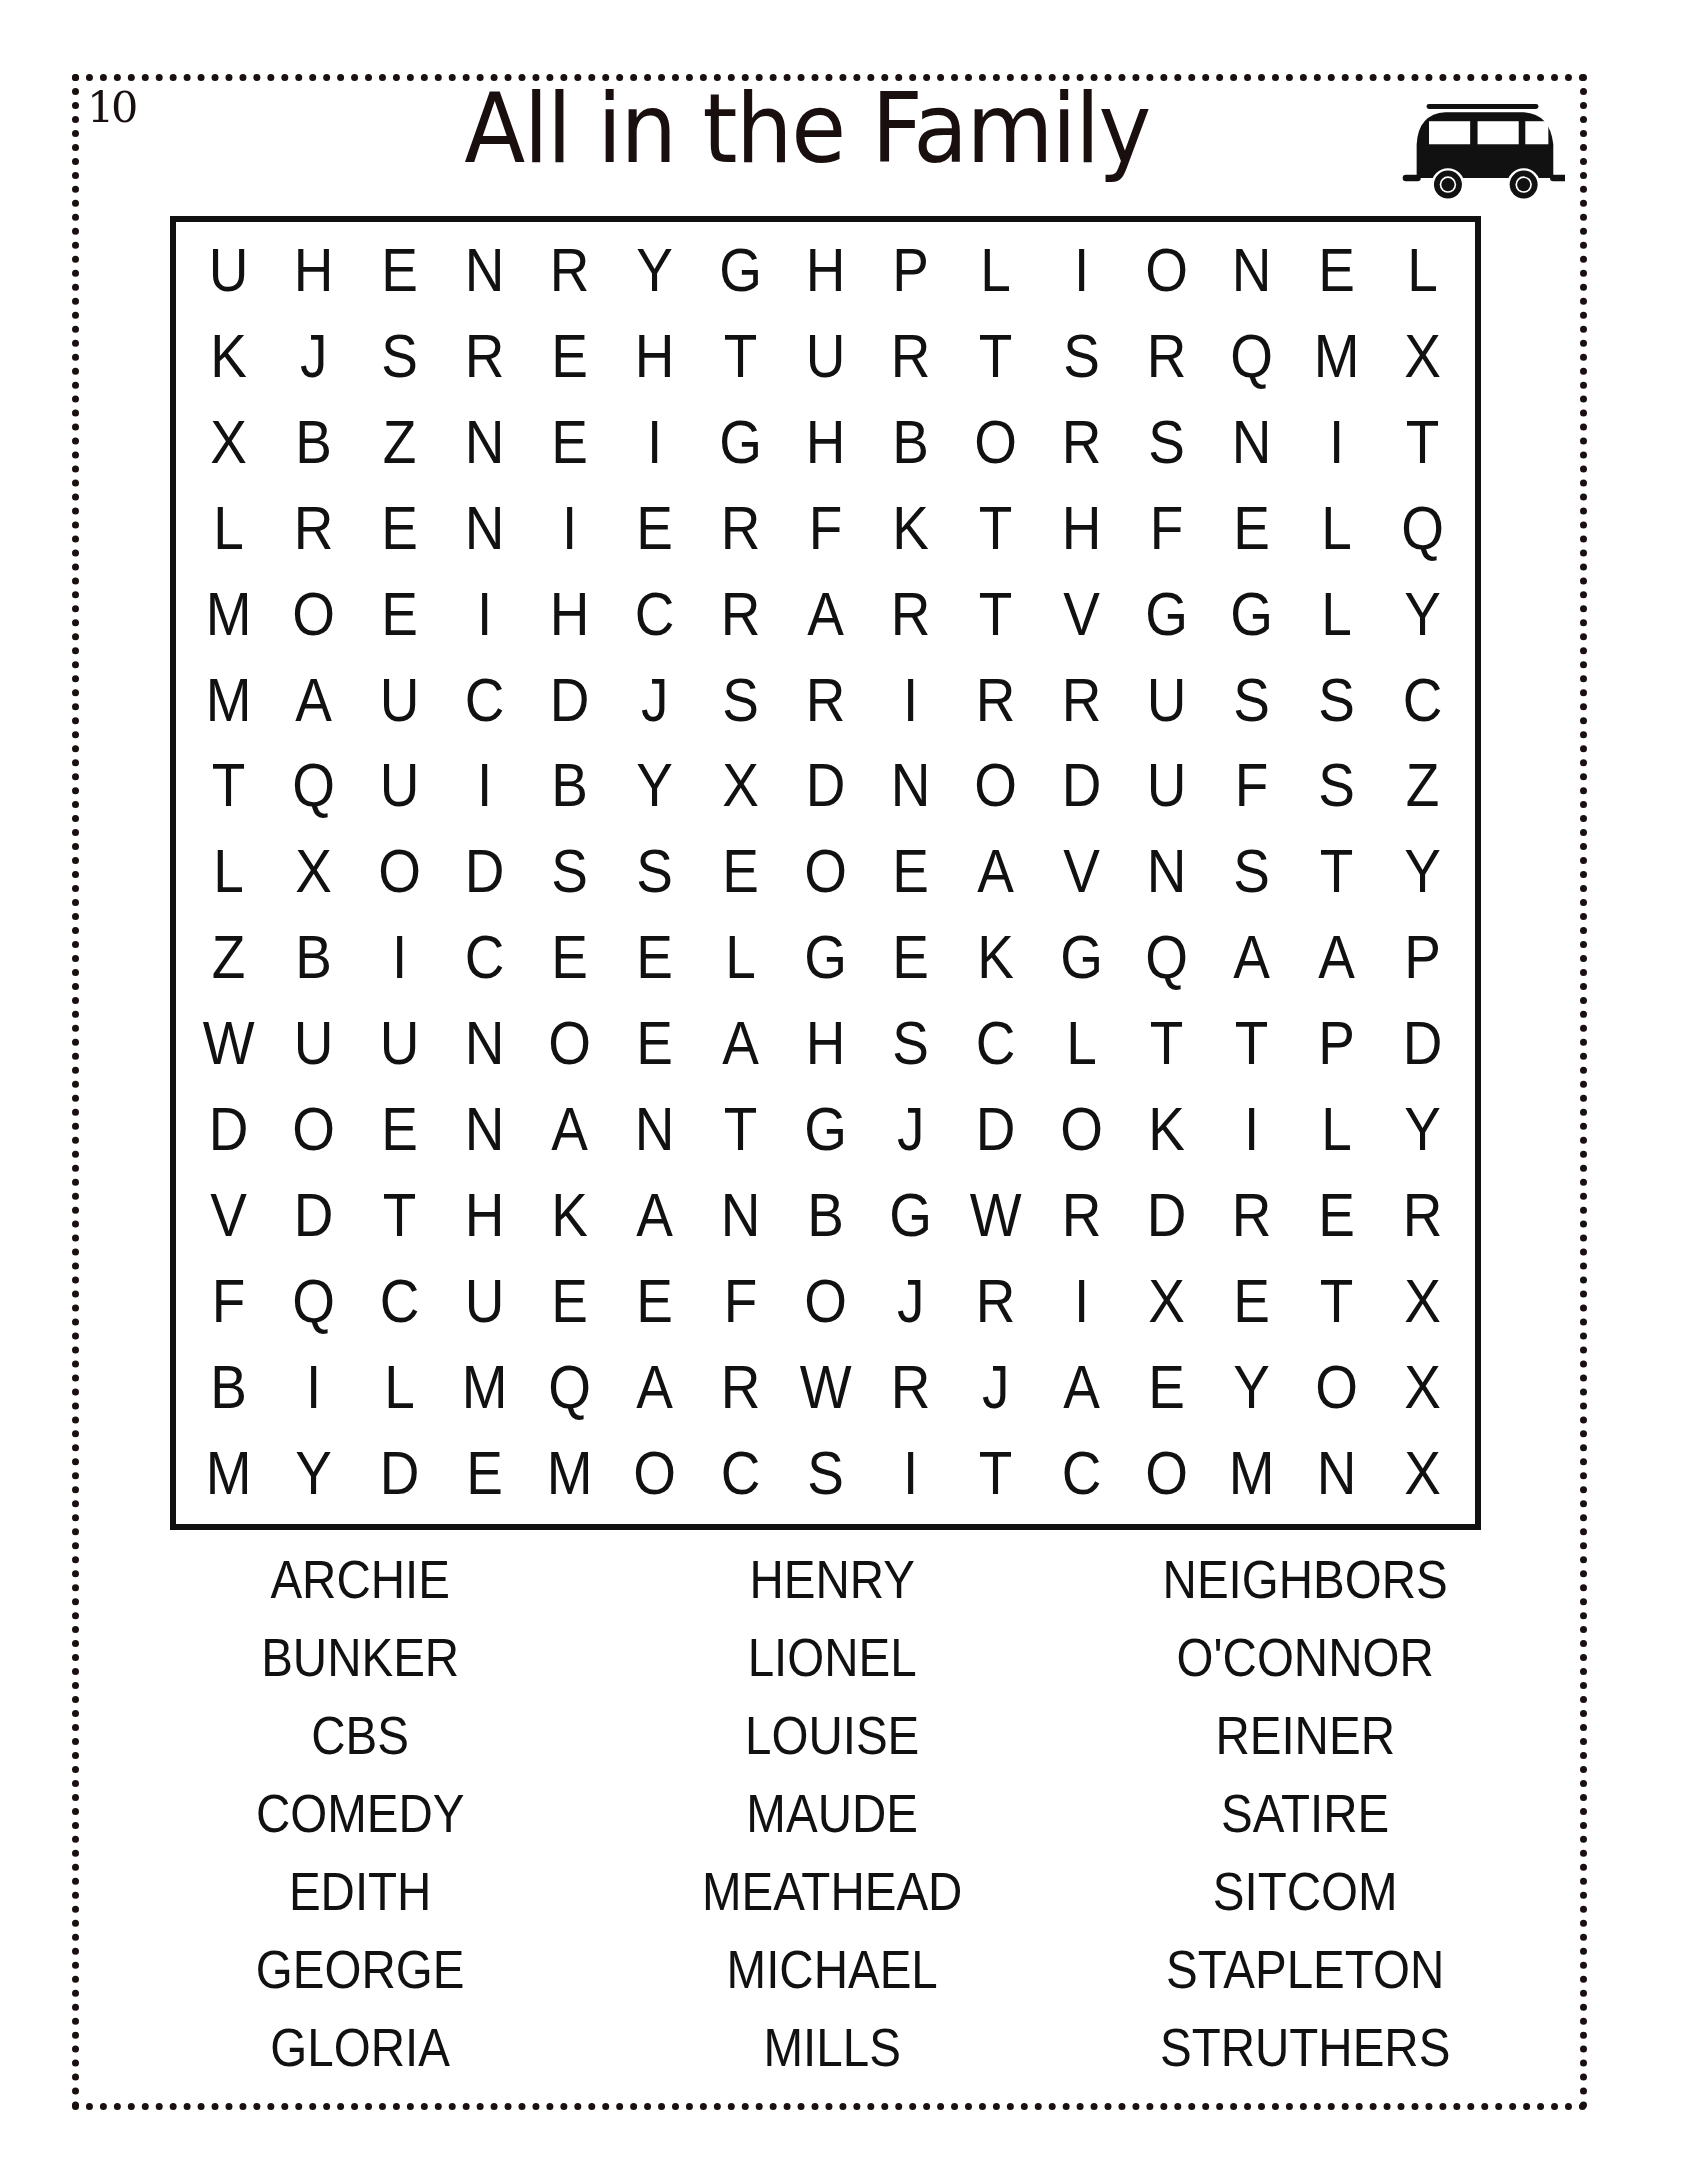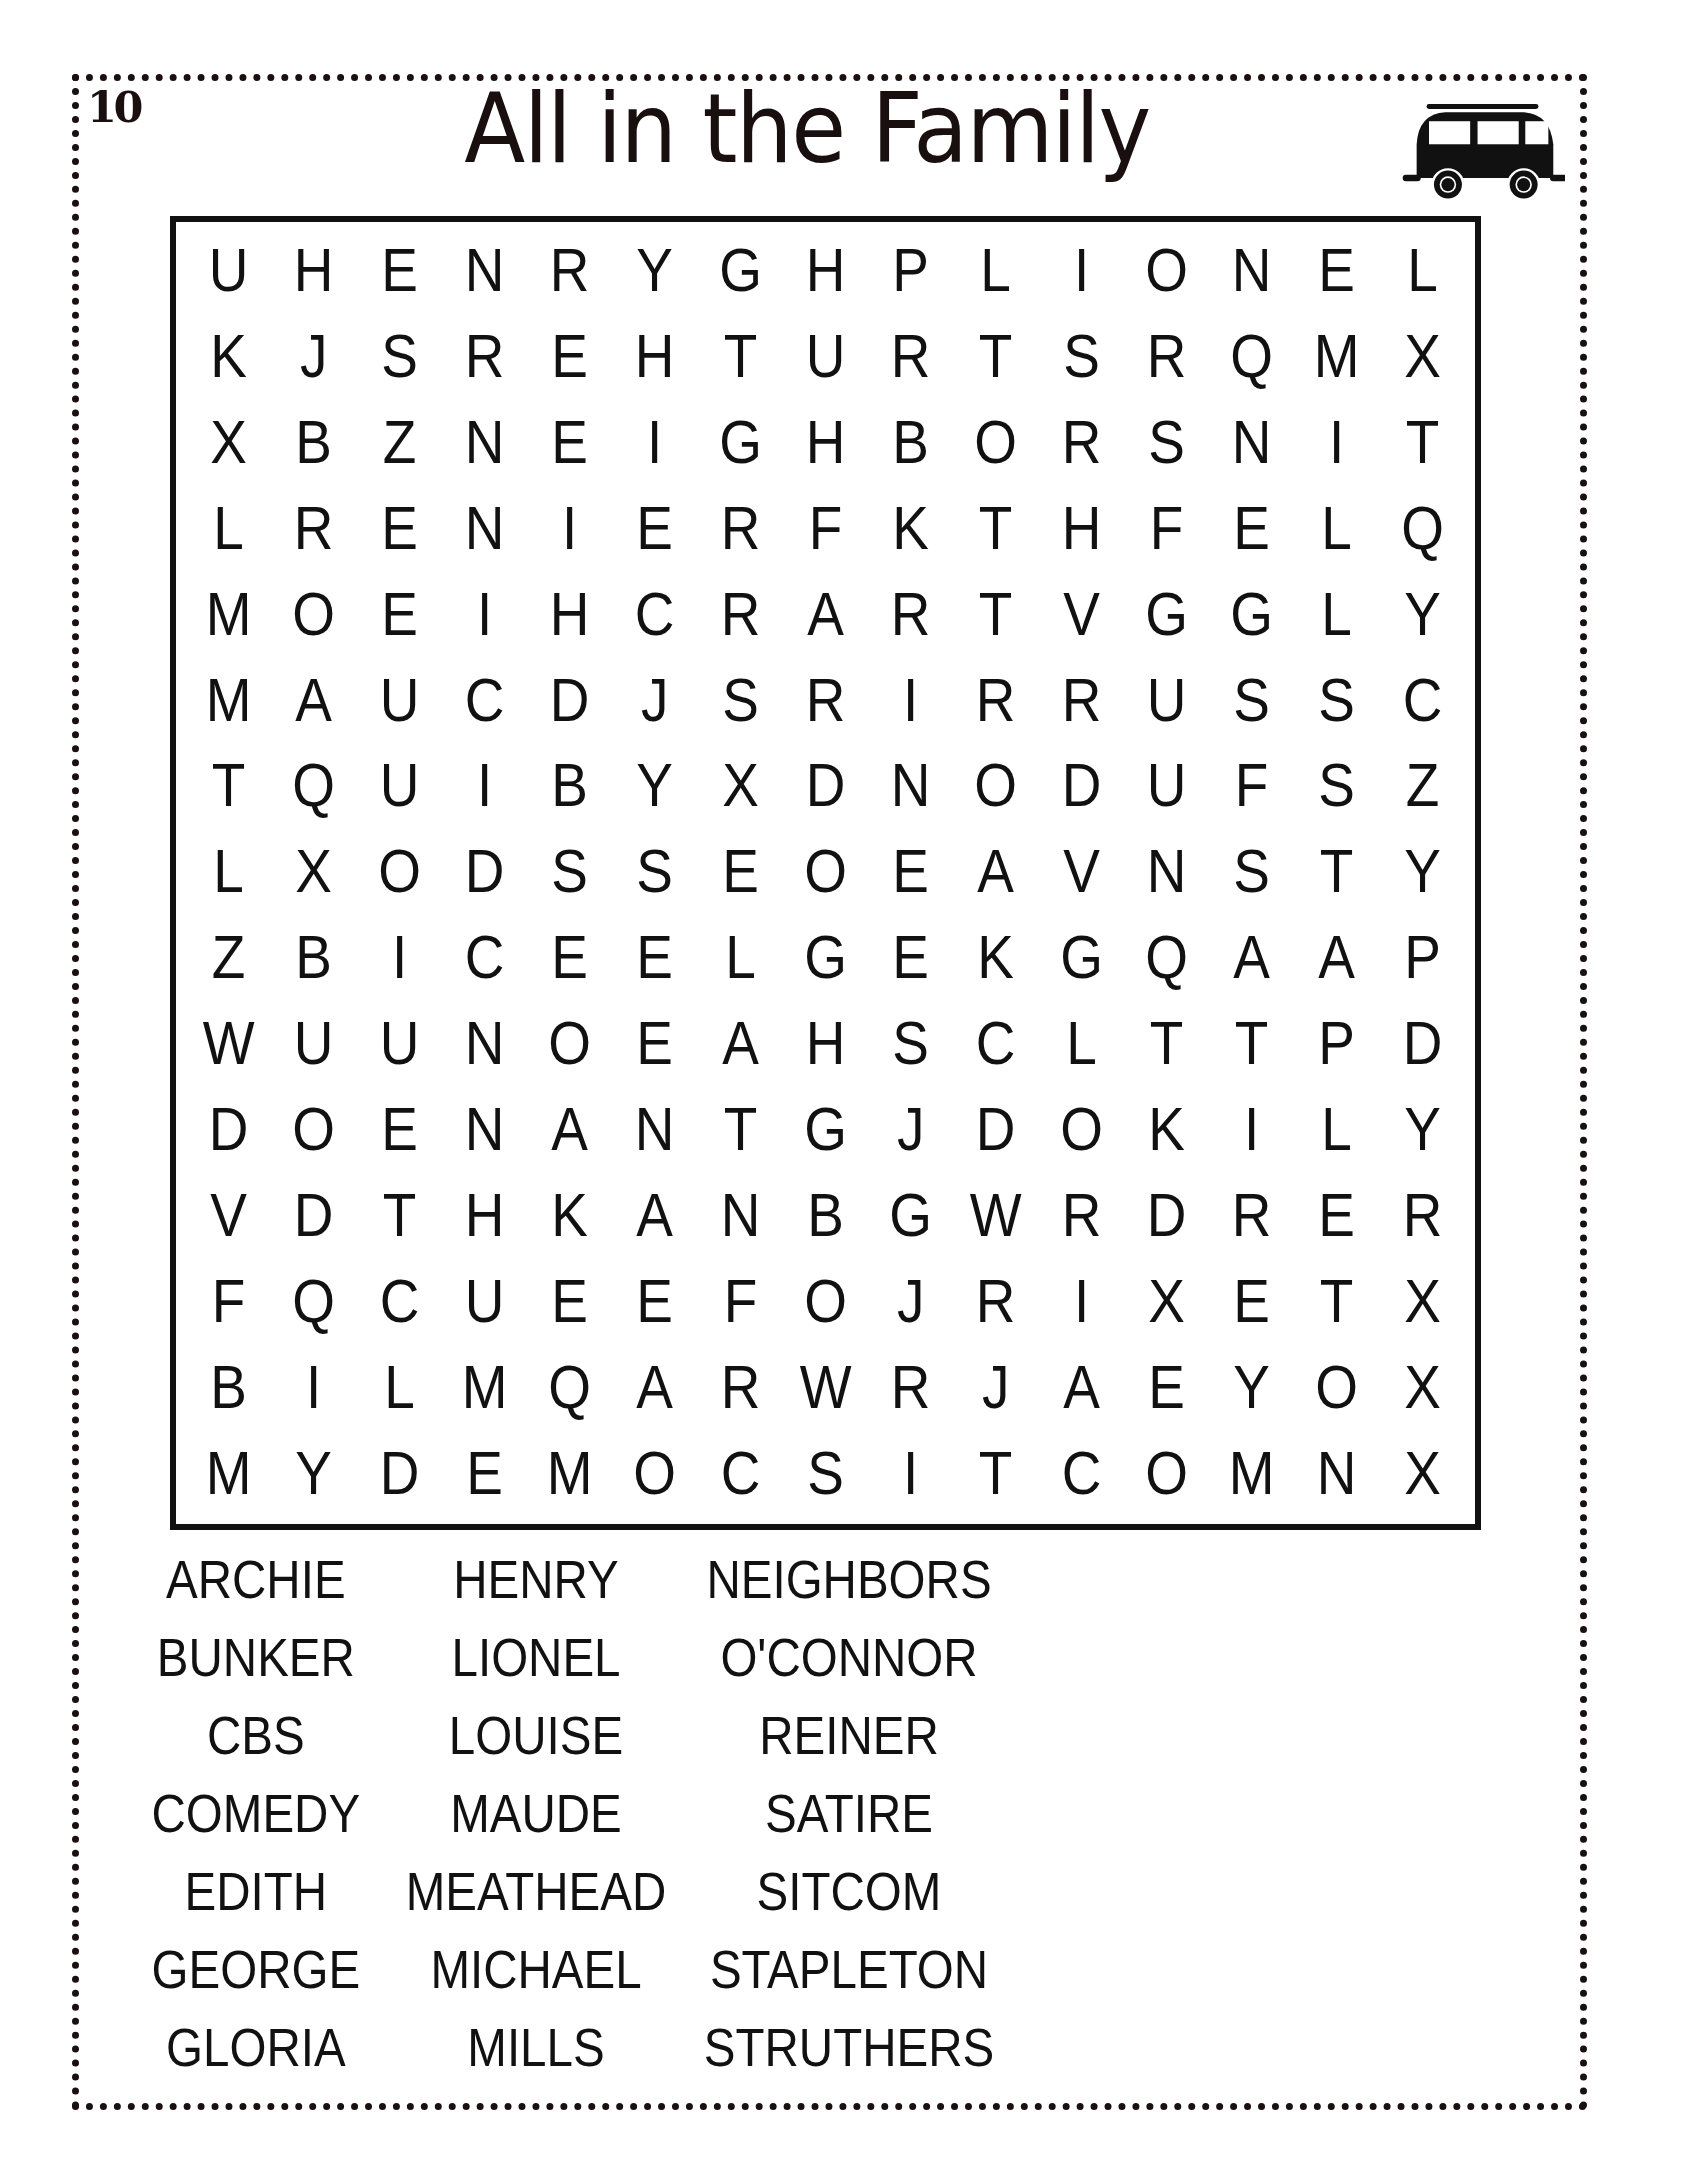--- a/index.html
+++ b/index.html
@@ -3,21 +3,21 @@
 <meta charset="utf-8">
 <style>
   html, body { margin: 0; padding: 0; background: #ffffff; }
   body { width: 1687px; height: 2183px; position: relative; overflow: hidden; color: #111; }
   .page-border {
     position: absolute; left: 72px; top: 74px; width: 1515px; height: 2036px;
     border: 7.4px dotted #1a1010; box-sizing: border-box;
   }
   .page-number {
     position: absolute; left: 87px; top: 82px;
-    font-family: "DejaVu Serif", serif; font-weight: bold; font-size: 43px;
+    font-family: "DejaVu Serif", serif; font-weight: normal; font-size: 43px;
     letter-spacing: -3.3px; color: #1a0f0f;
   }
   .title {
     position: absolute; left: 0; top: 72px; width: 1614px; text-align: center;
     font-family: "DejaVu Sans", sans-serif; font-size: 97px; color: #1a0f0f;
     letter-spacing: -1.6px; transform: scaleX(0.92); transform-origin: 807px 0;
   }
   .bus-icon { position: absolute; left: 1400px; top: 99px; width: 165px; height: 107px; }
   .grid-box {
     position: absolute; left: 170px; top: 216px; width: 1311px; height: 1314px;
@@ -25,21 +25,21 @@
     display: grid; grid-template-columns: repeat(15, 1fr); grid-template-rows: repeat(15, 1fr);
     padding: 5px 10px 8.2px 10px;
   }
   .cell {
     display: flex; align-items: center; justify-content: center;
     font-family: "Liberation Sans", sans-serif; font-size: 61px; color: #111;
     transform: scaleX(0.9);
   }
   .word-list {
     position: absolute; left: 124px; top: 1540px; width: 1417px;
-    display: grid; grid-template-columns: 1fr 1fr 1fr 1fr 1fr; grid-auto-flow: column;
+    display: grid; grid-template-columns: 1fr 1fr 1fr; grid-auto-flow: column;
     grid-template-rows: repeat(7, 78px);
   }
   .word {
     text-align: center; font-family: "Liberation Sans", sans-serif; font-size: 54px;
     color: #111; line-height: 78px; transform: scaleX(0.88);
   }
 </style>
 </head>
 <body>
 

